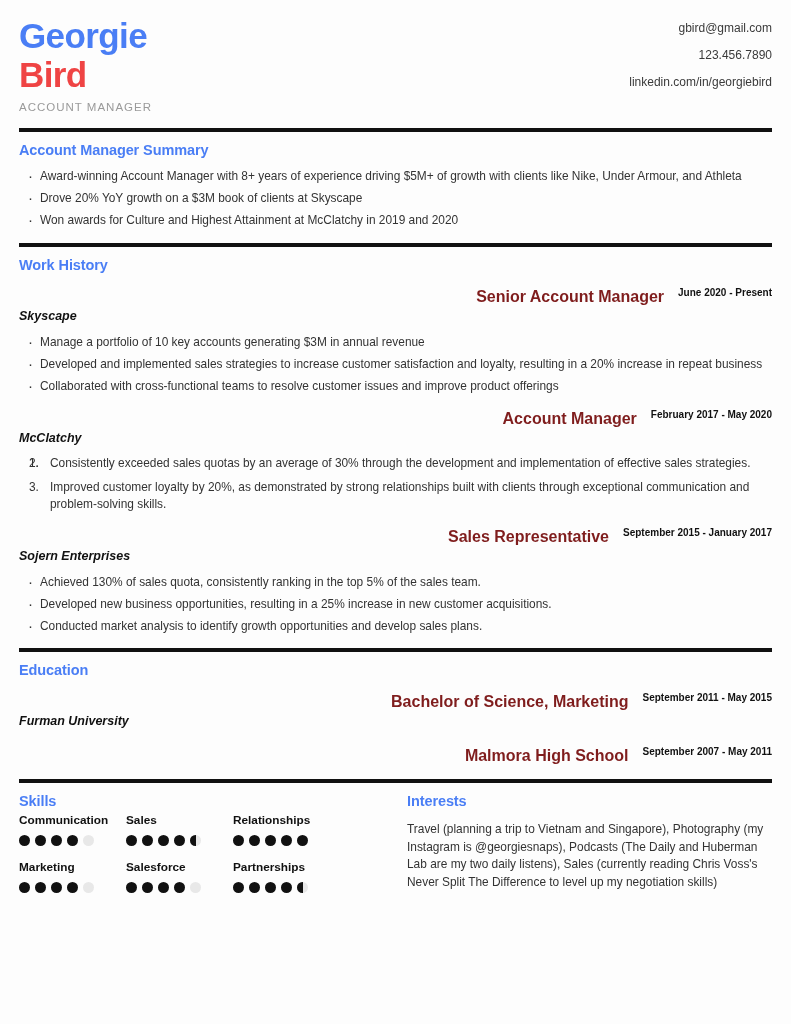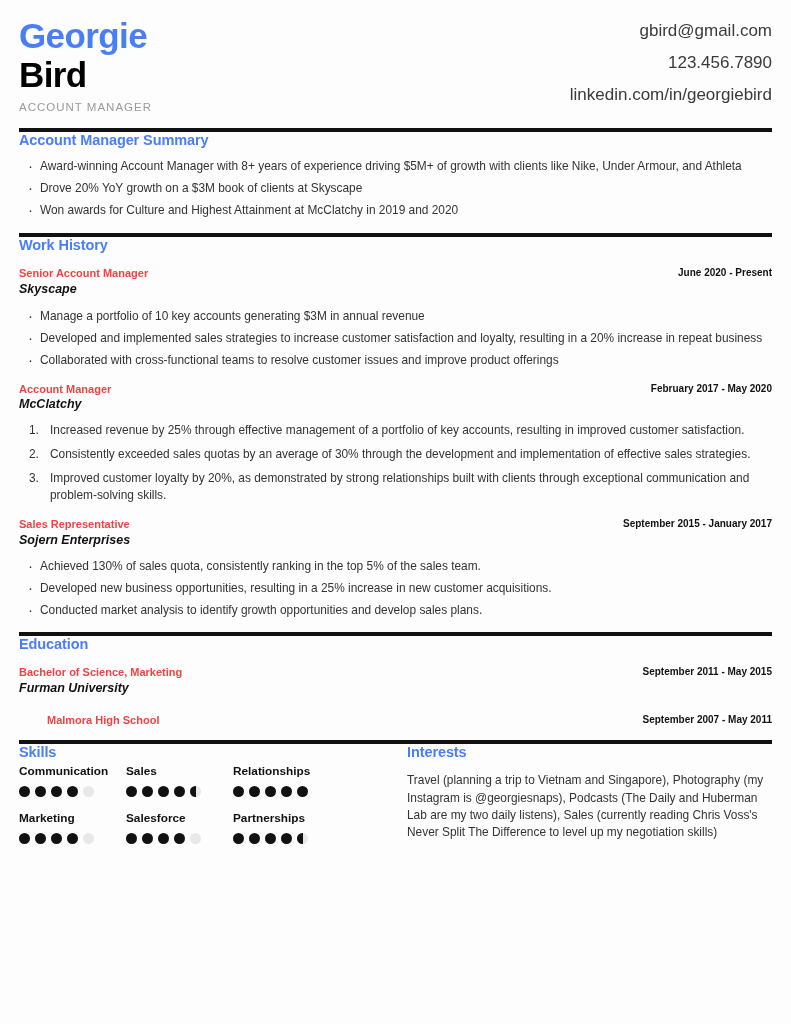--- a/index.html
+++ b/index.html
@@ -32,34 +32,34 @@
   .name-first {
     font-size: 35px;
     font-weight: bold;
     color: #4a7ef5;
     line-height: 1.12;
     letter-spacing: -0.6px;
   }
   .name-last {
     font-size: 35px;
     font-weight: bold;
-    color: #000000;
+    color: #ef4444;
     line-height: 1.12;
     letter-spacing: -0.6px;
   }
   .job-title {
     font-size: 11.5px;
     color: #9a9a9a;
     letter-spacing: 1.0px;
     margin-top: 7px;
     text-transform: uppercase;
   }
   .contact-block {
     text-align: right;
-    font-size: 17px;
+    font-size: 12px;
     color: #3a3a3a;
     line-height: 1.0;
     padding-top: 6px;
   }
   .contact-line { margin-bottom: 15px; }
   .contact-line:last-child { margin-bottom: 0; }
 
   
   .rule {
     height: 4px;
@@ -68,20 +68,21 @@
   }
   .rule-summary { margin-top: 15px; }
   .rule-work { margin-top: 14px; }
   .rule-education { margin-top: 13px; }
   .rule-skills { margin-top: 13px; }
 
   .section-title {
     font-size: 14.5px;
     font-weight: bold;
     color: #4a7ef5;
+    margin-top: 10px;
     letter-spacing: -0.1px;
   }
 
   
   .bullets { list-style: none; margin-top: 10px; }
   .bullets li {
     position: relative;
     padding-left: 21px;
     font-size: 11.9px;
     line-height: 1.43;
@@ -115,24 +116,25 @@
 
   
   .entry { margin-top: 13px; }
   .entry-head {
     display: flex;
     justify-content: space-between;
     align-items: flex-start;
   }
   .entry-left { flex: 1 1 auto; }
   .entry-role {
-    font-size: 11px;
-    font-weight: bold;
-    color: #ef4444;
+    font-size: 16px;
+    font-weight: bold;
+    color: #7f1d1d;
     line-height: 1.33;
+    text-align: right;
   }
   .entry-org {
     font-size: 12.5px;
     font-weight: bold;
     color: #111111;
     line-height: 1.33;
     font-style: italic;
   }
   .entry-dates {
     font-size: 10px;
@@ -242,21 +244,21 @@
 
   <div class="entry">
     <div class="entry-head">
       <div class="entry-left">
         <div class="entry-role">Account Manager</div>
         <div class="entry-org">McClatchy</div>
       </div>
       <div class="entry-dates">February 2017 - May 2020</div>
     </div>
     <ol class="numlist">
-      <li><span class="num">1.</span><span>Increased revenue by 25% through effective management of a portfolio of key accounts, resulting in improved customer satisfaction.</span></li>
+      <li><span class="num">1.</span></li>
       <li><span class="num">2.</span><span>Consistently exceeded sales quotas by an average of 30% through the development and implementation of effective sales strategies.</span></li>
       <li><span class="num">3.</span><span>Improved customer loyalty by 20%, as demonstrated by strong relationships built with clients through exceptional communication and problem-solving skills.</span></li>
     </ol>
   </div>
 
   <div class="entry">
     <div class="entry-head">
       <div class="entry-left">
         <div class="entry-role">Sales Representative</div>
         <div class="entry-org">Sojern Enterprises</div>

